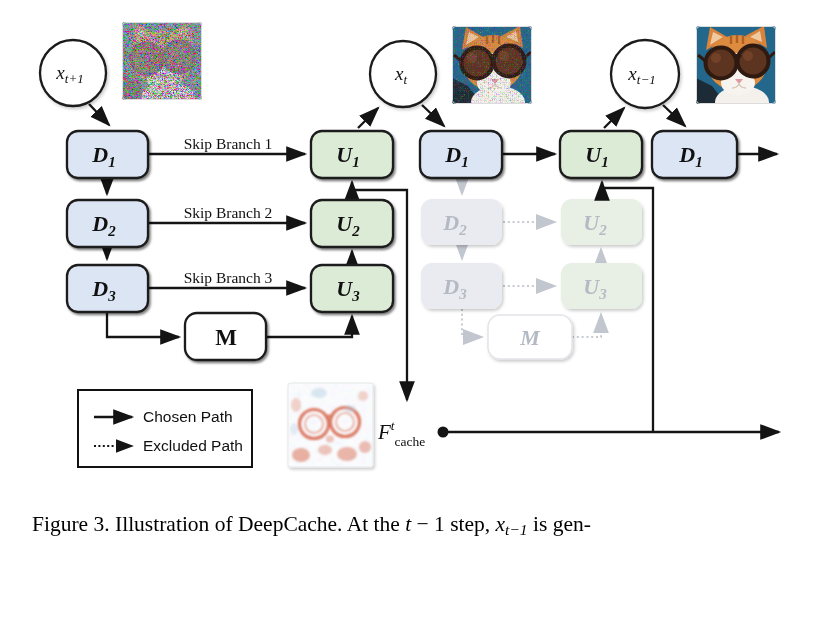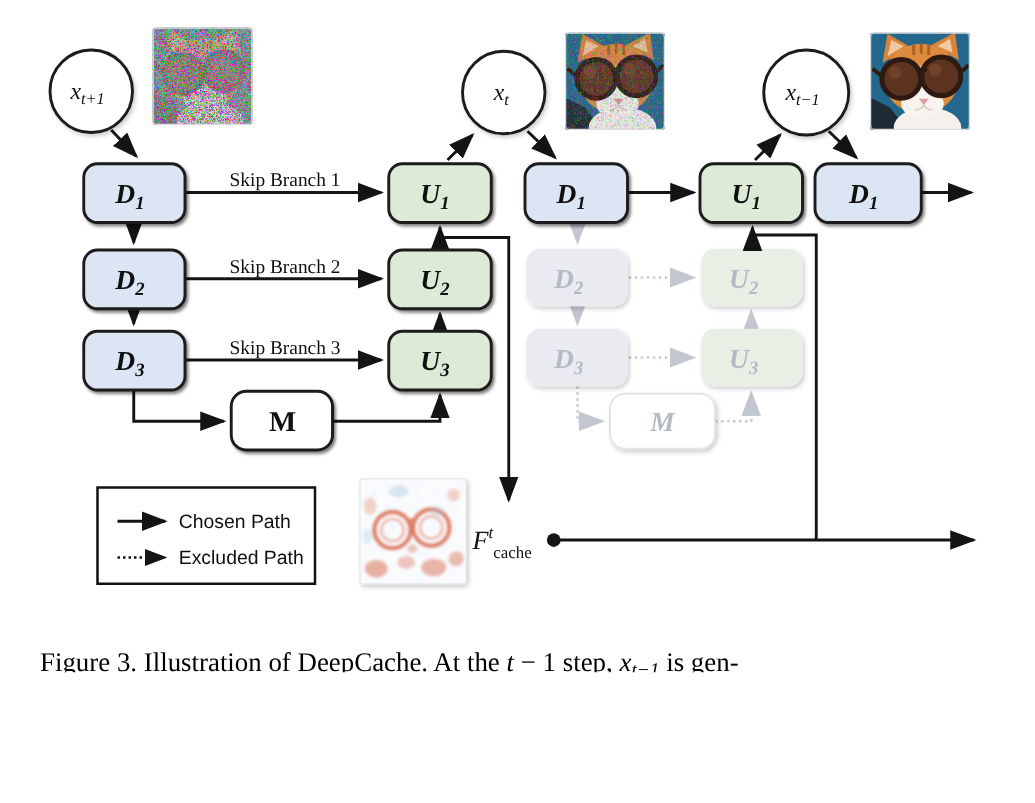--- a/index.html
+++ b/index.html
@@ -15,21 +15,21 @@
   .circlbl .sub{font-size:13px;}
   .skiplbl{font-family:"Liberation Serif",serif;font-size:15.5px;fill:#101010;}
   .leglbl{font-family:"Liberation Sans",sans-serif;font-size:15.5px;fill:#101010;}
   .cachelbl{font-family:"Liberation Serif",serif;font-style:italic;font-size:21px;fill:#101010;}
   .cachelbl .sup{font-size:13.5px;}
   .cachelbl .subr{font-size:13.5px;font-style:normal;}
   .solidln{stroke:#141414;stroke-width:2.3;fill:none;}
   .blkborder{stroke:#1a1a1a;stroke-width:2.3;}
   .fadeln{stroke:#c6cad1;stroke-width:2;fill:none;stroke-dasharray:2 2.8;}
   .caption{position:absolute;left:32px;top:512px;width:766px;color:#000;}
-  .cap-line{font-size:21.5px;line-height:37px;white-space:pre;}
+  .cap-line{font-size:21.5px;line-height:24px;white-space:pre;}
   .cap-line .it{font-style:italic;}
   .cap-line .vsub{font-size:0.72em;vertical-align:-0.25em;font-style:italic;}
 </style>
 </head>
 <body>
 
 <div id="page">
 <svg width="828" height="505" viewBox="0 0 828 505">
   <defs>
     <marker id="ah" viewBox="0 0 10 8" refX="8.6" refY="4" markerWidth="9.5" markerHeight="7.6" orient="auto-start-reverse">

